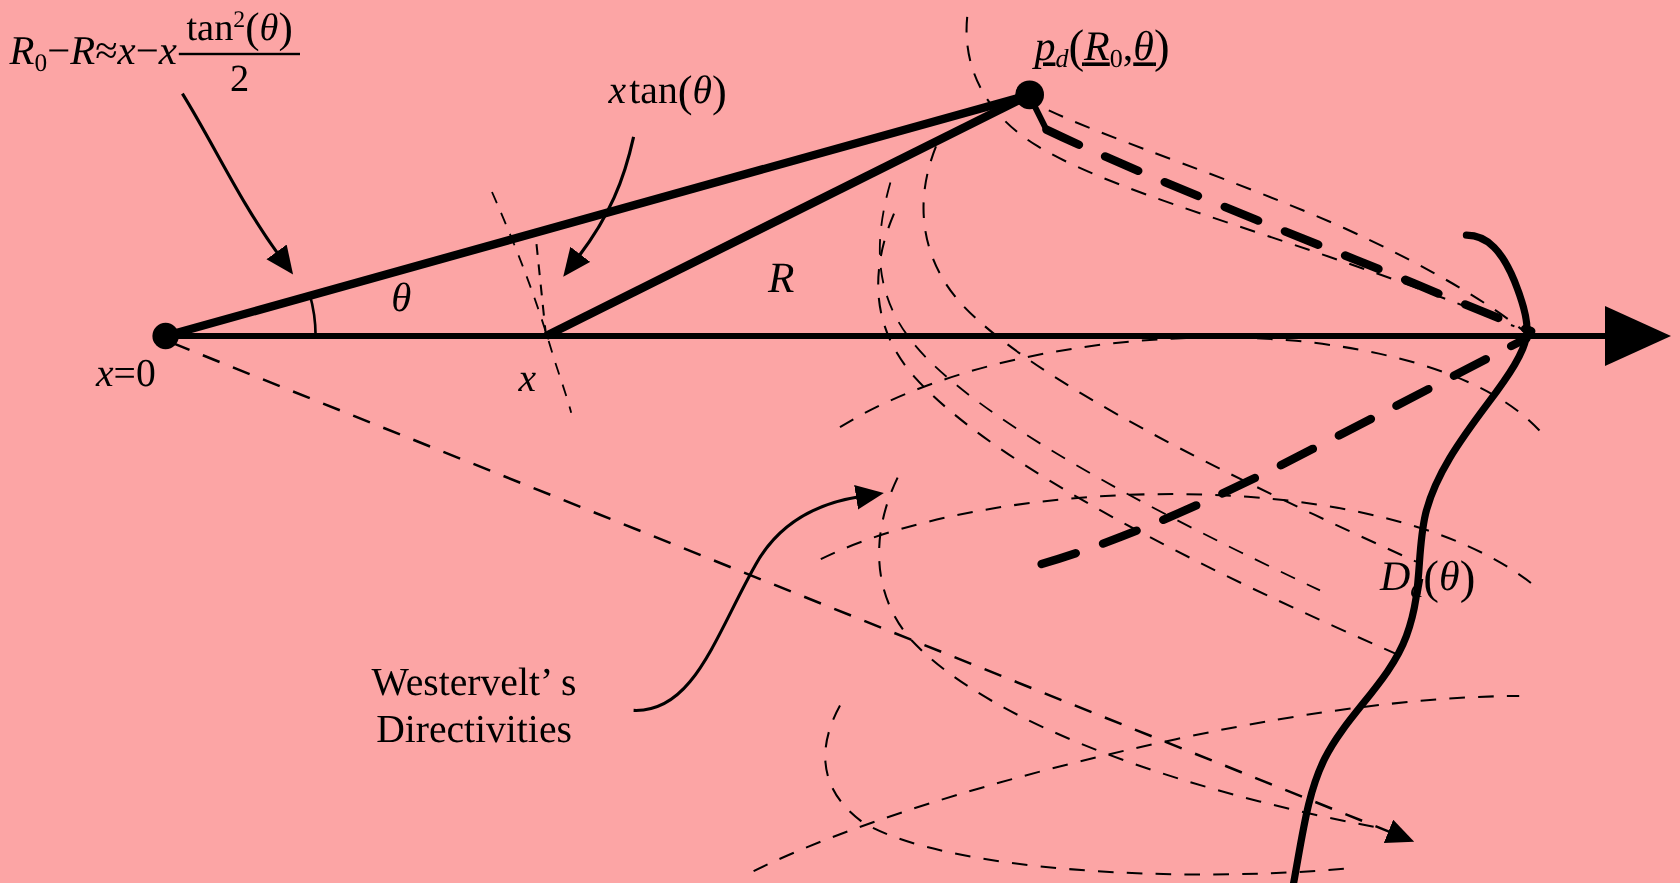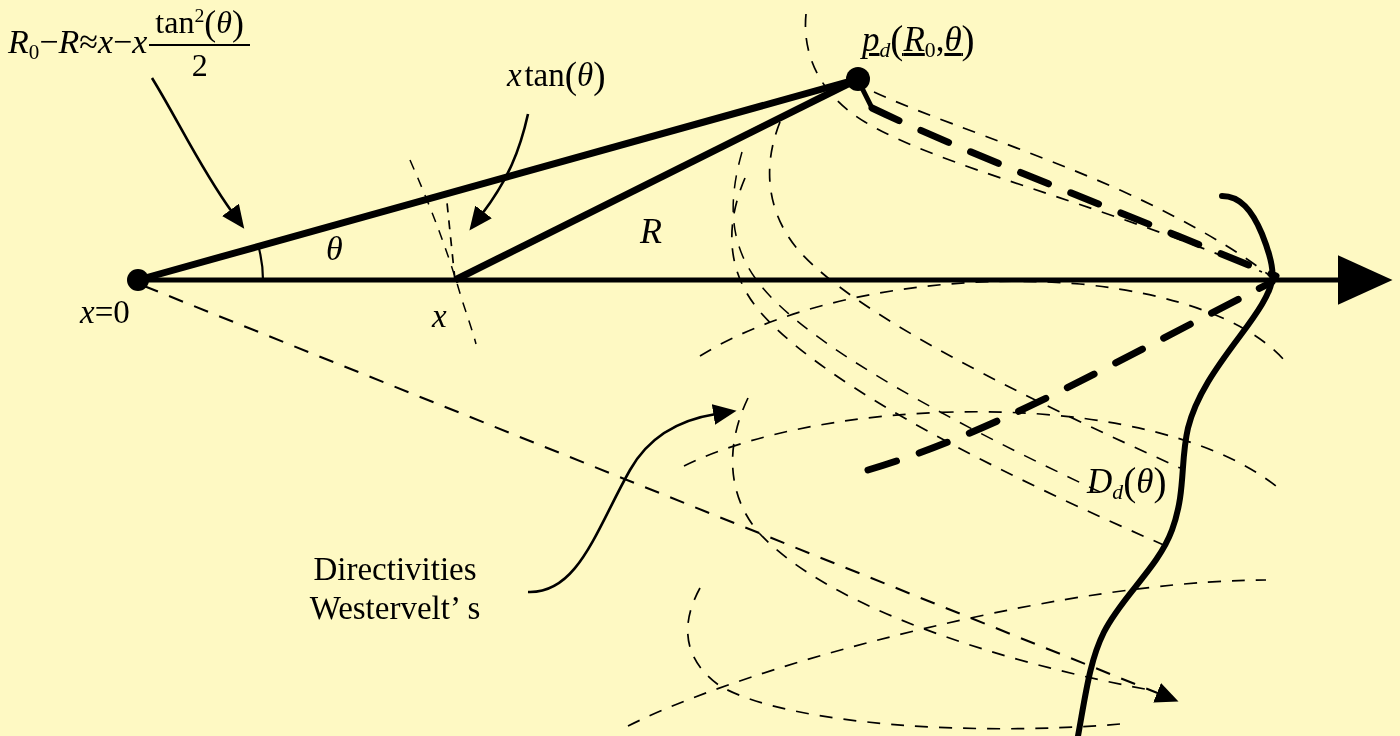--- a/index.html
+++ b/index.html
@@ -4,21 +4,21 @@
 <style>
   html, body {
     margin: 0;
     padding: 0;
     background: #ffffff;
   }
   #canvas-wrap {
     position: relative;
     width: 1400px;
     height: 736px;
-    background: #fef9c3;
+    background: #fca5a5;
     overflow: hidden;
     font-family: "Liberation Serif", "DejaVu Serif", serif;
   }
   svg.diagram {
     position: absolute;
     left: 0;
     top: 0;
     width: 1400px;
     height: 736px;
   }
@@ -80,21 +80,21 @@
     font-style: normal;
     font-size: 1.12em;
     vertical-align: -0.06em;
   }
   #label-xtan   { left: 474px; top: 58px;  font-size: 33px; margin-left: 33px; }
   #label-pd     { left: 862px; top: 20px;  font-size: 35px; text-decoration: underline; }
   #label-R      { left: 640px; top: 213px; font-size: 36px; }
   #label-theta  { left: 326px; top: 232px; font-size: 34px; }
   #label-x0     { left: 80px;  top: 296px; font-size: 33px; }
   #label-x      { left: 432px; top: 300px; font-size: 33px; }
-  #label-Dd     { left: 1087px;top: 462px; font-size: 35px; }
+  #label-Dd     { left: 1150px;top: 462px; font-size: 35px; }
   #label-west   { left: 280px; top: 553px; font-size: 33px; text-align: center; width: 230px; }
   #label-west .ln { display: block; }
   #label-west .ln + .ln { margin-top: 6px; }
   .apos { font-style: normal; }
 </style>
 </head>
 <body>
 
 <div id="canvas-wrap">
 
@@ -194,17 +194,17 @@
     <span>x</span><span class="upr">=</span><span class="upr">0</span>
   </div>
 
   <div class="lbl math" id="label-x">x</div>
 
   <div class="lbl math" id="label-Dd">
     <span>D</span><sub class="si">d</sub><span class="paren">(</span><span>θ</span><span class="paren">)</span>
   </div>
 
   <div class="lbl" id="label-west">
+    <span class="ln"><span>Westervelt</span><span class="apos">’</span><span> </span><span>s</span></span>
     <span class="ln">Directivities</span>
-    <span class="ln"><span>Westervelt</span><span class="apos">’</span><span> </span><span>s</span></span>
   </div>
 
 </div>
 
 </body></html>

